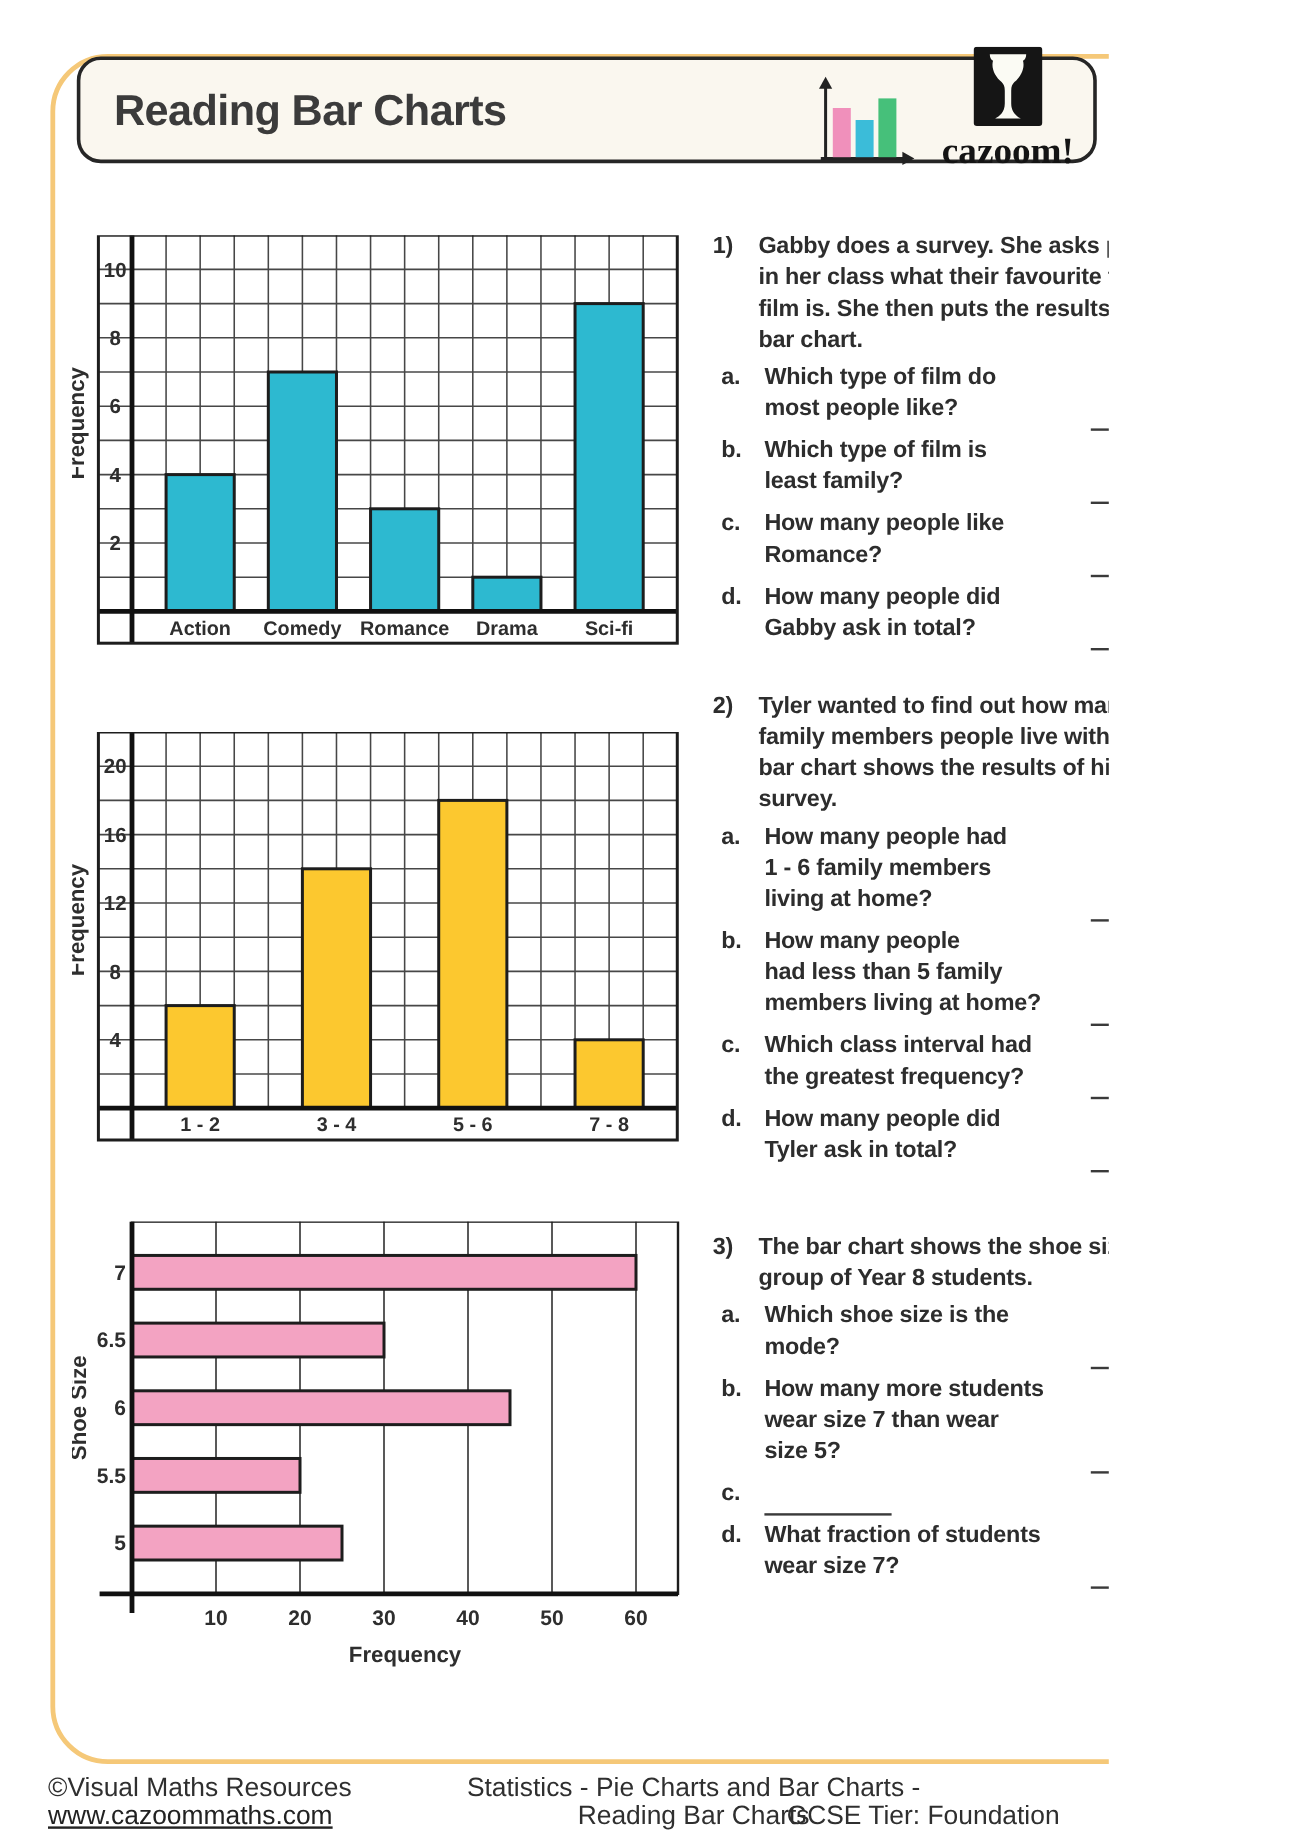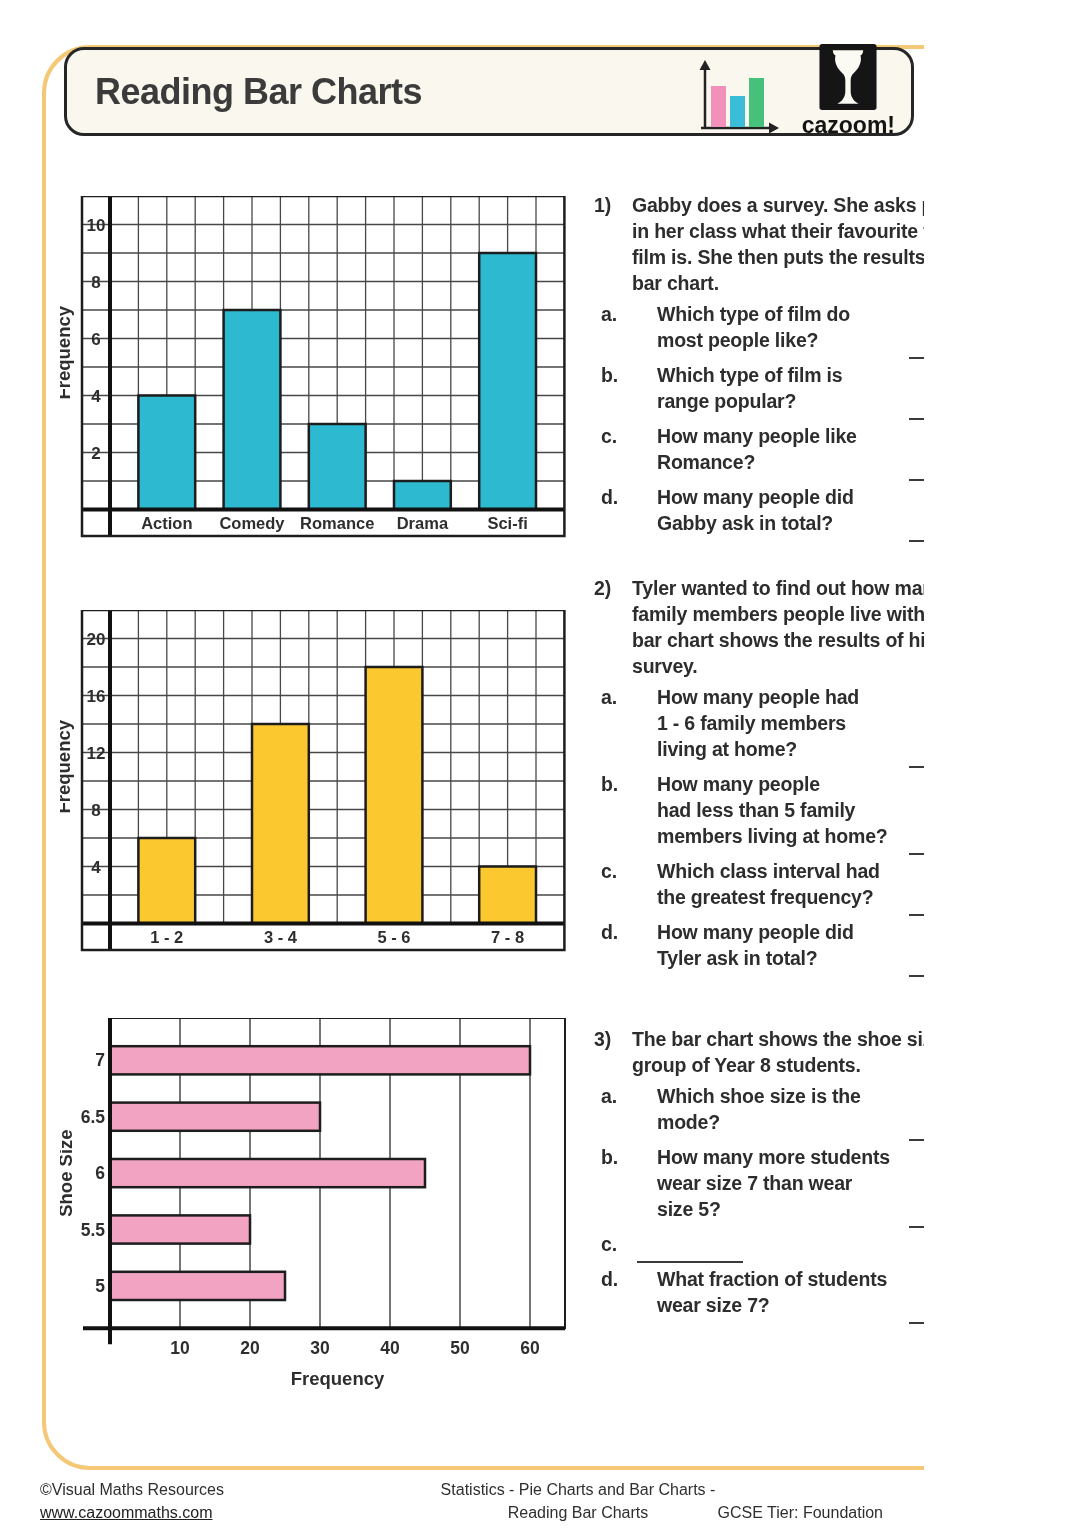--- a/index.html
+++ b/index.html
@@ -7,39 +7,39 @@
         font-family:"Liberation Sans",sans-serif;overflow:hidden;}
   .frame{position:absolute;left:42px;top:45px;width:995px;height:1417px;
          border:4px solid #f5c878;border-radius:48px;}
   .header-box{position:absolute;left:64px;top:47px;width:850px;height:89px;
          background:#faf7ef;border:3px solid #262626;border-radius:20px;
          display:flex;align-items:center;box-sizing:border-box;}
   .page-title{margin-left:28px;font-size:36px;font-weight:bold;color:#3b3b3b;
          letter-spacing:-0.5px;flex:1;}
   .logo-group{display:flex;align-items:flex-end;gap:20px;margin-right:16px;}
   .cazoom-logo{display:flex;flex-direction:column;align-items:center;}
-  .cazoom-word{font-family:Liberation Sans, sans-serif;font-weight:bold;font-size:23px;
+  .cazoom-word{font-family:Liberation Serif, serif;font-weight:bold;font-size:31px;
          color:#141414;margin-top:-2px;}
   .character{position:absolute;left:930px;top:52px;}
   .chart{position:absolute;left:60px;}
   .chart-1{top:196px;}
   .chart-2{top:610px;}
   .chart-3{top:1018px;}
   .q{position:absolute;left:594px;width:421px;font-size:19.5px;line-height:26px;
      font-weight:bold;color:#2d2d2d;letter-spacing:-0.2px;}
   .q1{top:192px;} .q2{top:575px;} .q3{top:1026px;}
   .q-intro{display:flex;margin-bottom:5px;align-items:flex-start;}
   .q-num{width:38px;flex-shrink:0;}
   .q-text{white-space:pre-line;flex:1;}
   .q-part{display:flex;margin-bottom:9px;padding-left:7px;align-items:flex-start;}
   .part-letter{width:36px;flex-shrink:0;}
-  .part-text{white-space:pre-line;flex:1;margin-left:20px;}
+  .part-text{white-space:pre-line;flex:1;}
   .answer-line{width:106px;border-bottom:2px solid #3a3a3a;align-self:flex-end;
      margin-bottom:-6px;flex-shrink:0;height:0;}
-  .footer{position:absolute;font-size:16px;color:#2f2f2f;line-height:23px;}
+  .footer{position:absolute;font-size:22px;color:#2f2f2f;line-height:23px;}
   .footer-left{left:40px;top:1478px;}
   .footer-center{left:368px;top:1478px;width:420px;text-align:center;}
   .footer-right{right:41px;top:1501px;text-align:center;}
   .footer a{color:#222;text-decoration:underline;text-align:center;}
 </style>
 </head>
 <body>
 
 <div class="page">
 
@@ -234,21 +234,21 @@
     </div>
     <div class="q-part">
       <span class="part-letter">a.</span>
       <span class="part-text">Which type of film do
 most people like?</span>
       <span class="answer-line"></span>
     </div>
     <div class="q-part">
       <span class="part-letter">b.</span>
       <span class="part-text">Which type of film is
-range popular?</span>
+least family?</span>
       <span class="answer-line"></span>
     </div>
     <div class="q-part">
       <span class="part-letter">c.</span>
       <span class="part-text">How many people like
 Romance?</span>
       <span class="answer-line"></span>
     </div>
     <div class="q-part">
       <span class="part-letter">d.</span>

